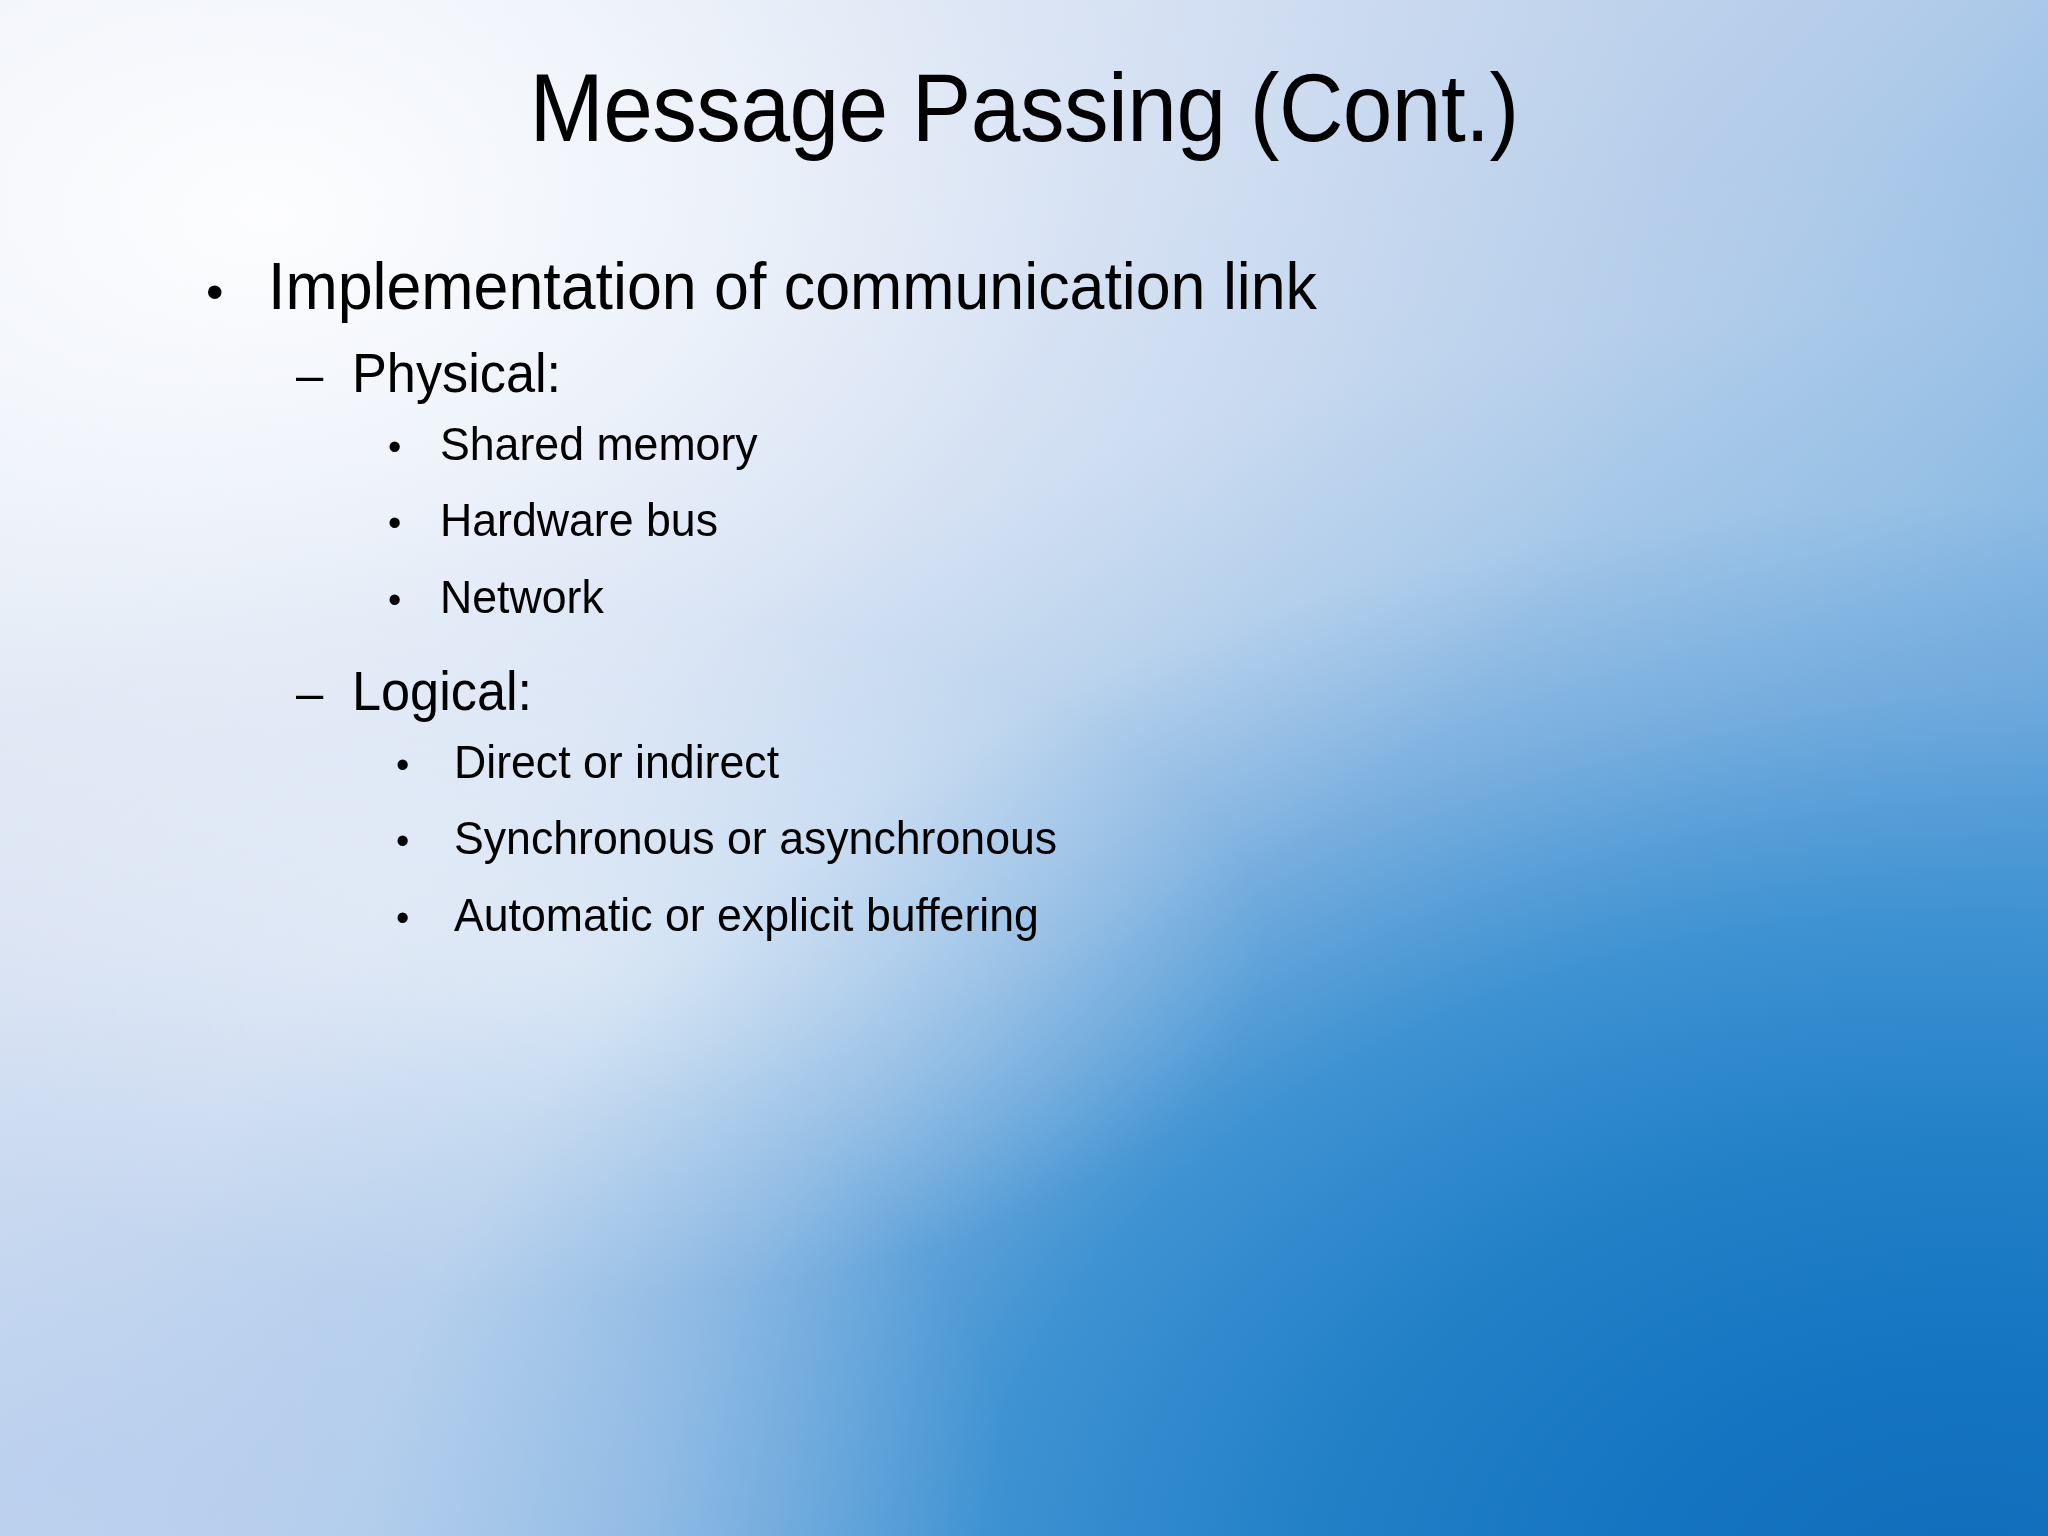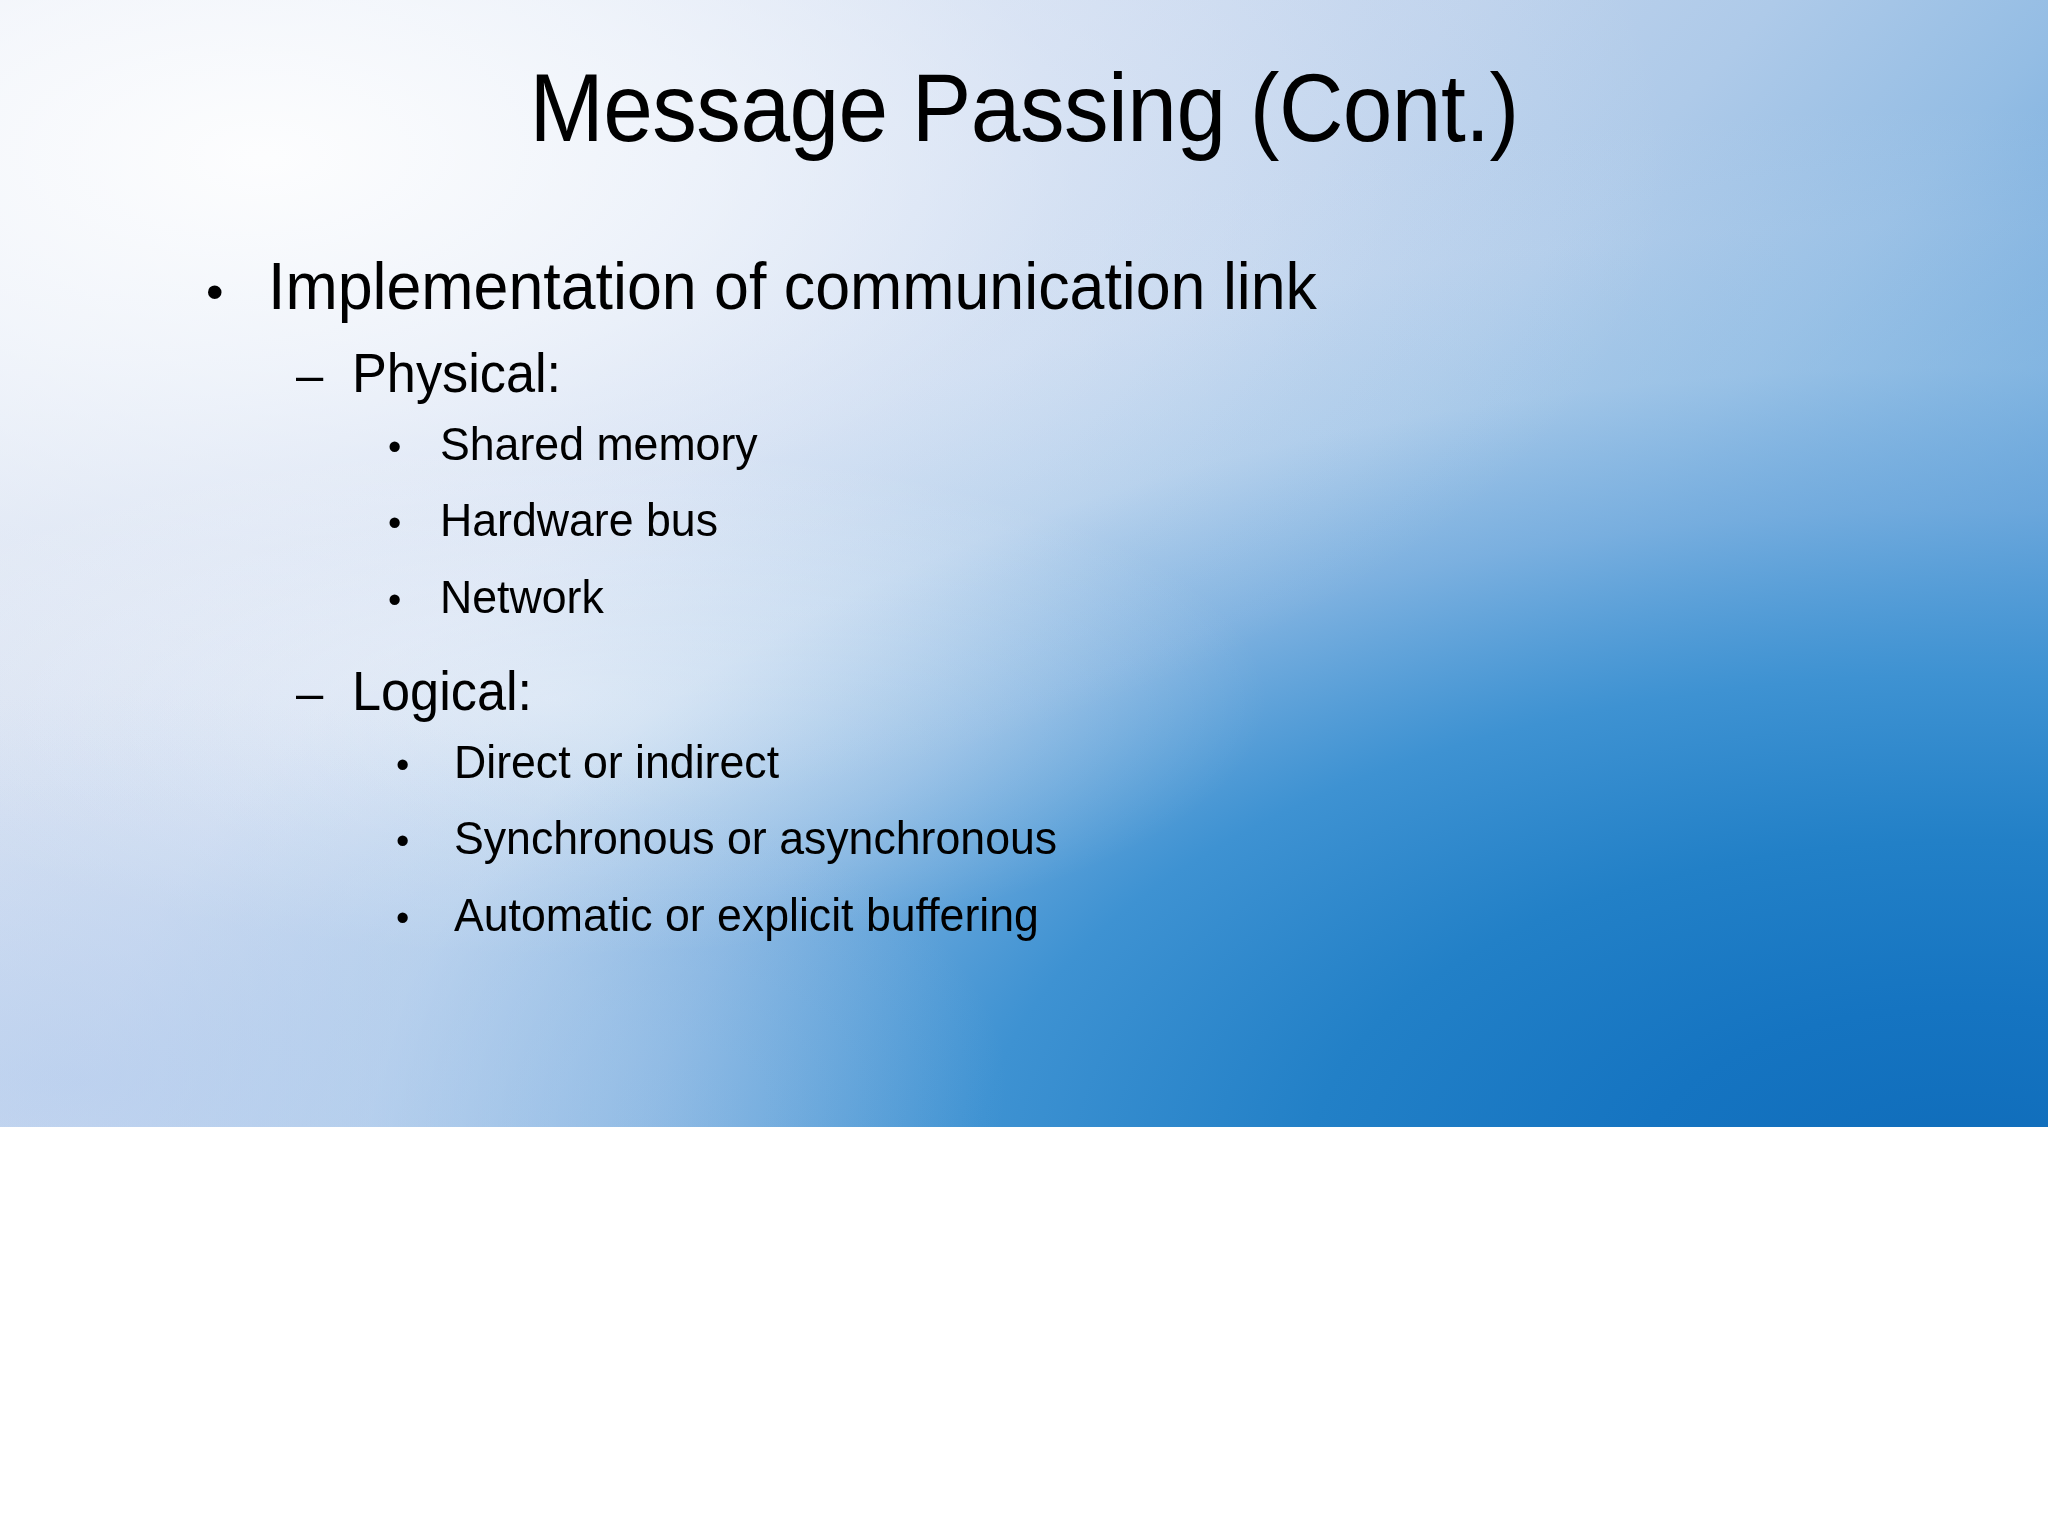--- a/index.html
+++ b/index.html
@@ -11,21 +11,21 @@
     width: 2048px;
     height: 1536px;
     overflow: hidden;
     font-family: "Liberation Sans", "DejaVu Sans", sans-serif;
   }
 
   
   #slide {
     position: relative;
     width: 2048px;
-    height: 1127px;
+    height: 1536px;
     overflow: hidden;
     background-color: #0ea5e9;
     isolation: isolate;
   }
   .bg-layer {
     position: absolute;
     inset: 0;
     pointer-events: none;
   }
   

